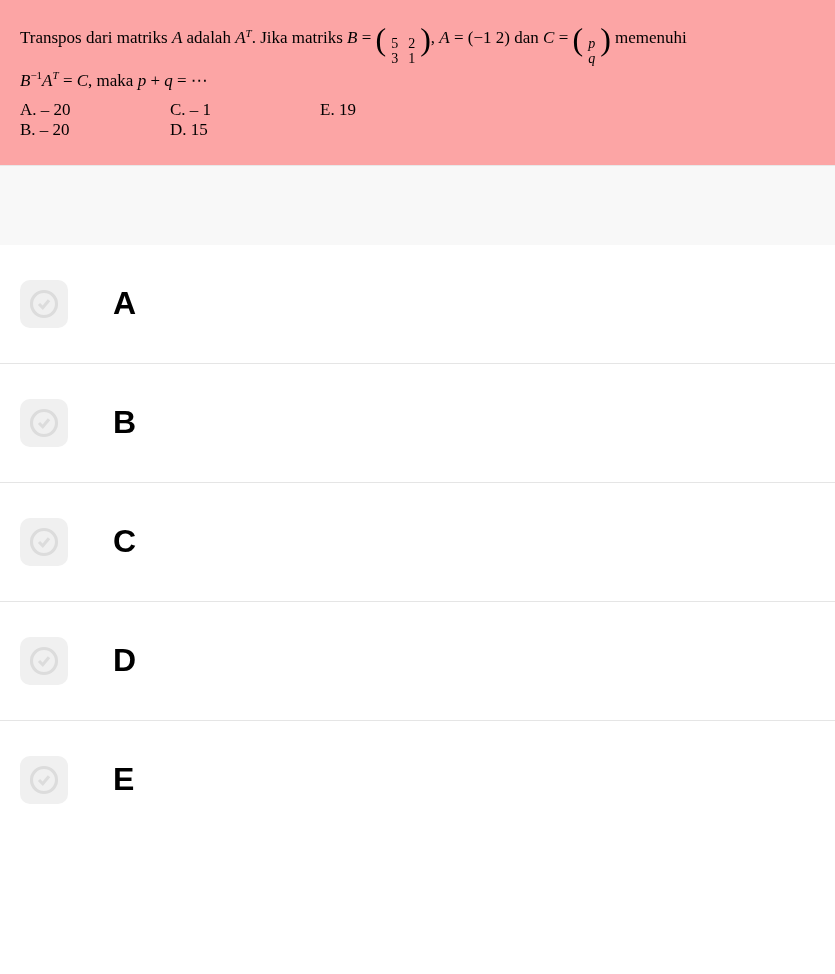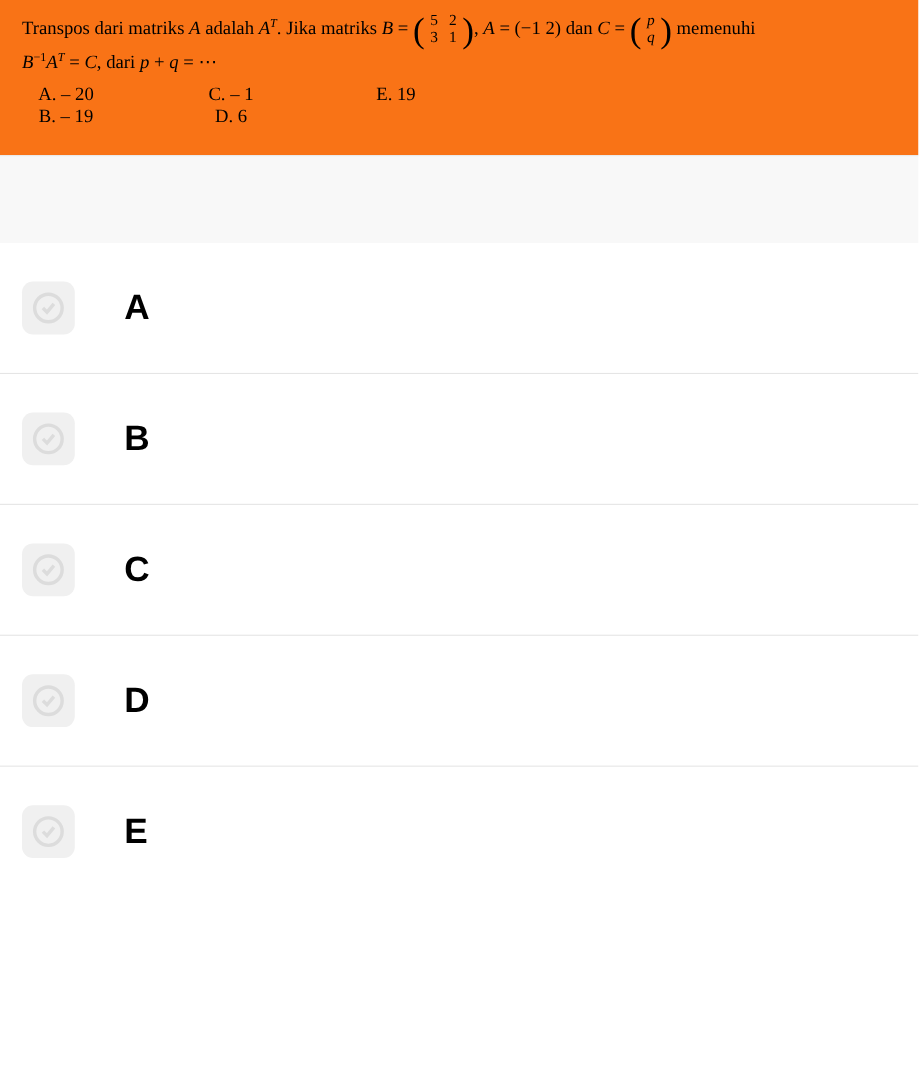--- a/index.html
+++ b/index.html
@@ -8,21 +8,21 @@
       box-sizing: border-box;
     }
     body {
       font-family: 'Times New Roman', serif;
       background: #ffffff;
       width: 835px;
       padding: 0;
     }
     .question-section {
       padding: 12px 20px 25px 20px;
-      background: #f97316;
+      background: #fca5a5;
     }
     .question-text {
       font-size: 17px;
       line-height: 1.6;
       color: #000;
       font-family: 'Times New Roman', serif;
     }
     .question-text .italic {
       font-style: italic;
     }
@@ -34,40 +34,40 @@
       font-weight: 300;
       vertical-align: middle;
       display: inline-block;
       line-height: 0.8;
     }
     .matrix {
       display: inline-block;
       vertical-align: middle;
       font-size: 14px;
       line-height: 1.1;
+      margin-top: 24px;
     }
     .matrix-row {
       display: block;
     }
     .matrix-cell {
       display: inline-block;
       text-align: center;
       padding: 0 5px;
     }
     .answer-choices {
       margin-top: 6px;
     }
     .answer-row {
       display: flex;
       gap: 70px;
     }
     .answer-item {
       font-size: 17px;
       min-width: 80px;
-      text-align: center;
     }
     .gap-section {
       height: 80px;
       background: #f8f8f8;
       border-top: 1px solid #e8e8e8;
     }
     .options-section {
       background: #ffffff;
     }
     .option-row {
@@ -102,31 +102,31 @@
       color: #000;
     }
   </style>
 </head>
 <body>
 
 <div class="question-section">
   <div class="question-text">
     <span>Transpos  dari  matriks  </span><span class="italic">A</span><span>  adalah  </span><span class="italic">A</span><sup class="italic">T</sup><span>.  Jika  matriks  </span><span class="italic">B</span><span> = </span><span class="matrix-paren">(</span><span class="matrix"><span class="matrix-row"><span class="matrix-cell">5</span><span class="matrix-cell">2</span></span><span class="matrix-row"><span class="matrix-cell">3</span><span class="matrix-cell">1</span></span></span><span class="matrix-paren">)</span><span>,  </span><span class="italic">A</span><span> = (−1   2)  dan  </span><span class="italic">C</span><span> = </span><span class="matrix-paren">(</span><span class="matrix"><span class="matrix-row"><span class="matrix-cell italic">p</span></span><span class="matrix-row"><span class="matrix-cell italic">q</span></span></span><span class="matrix-paren">)</span><span>  memenuhi</span>
     <br>
-    <span class="italic">B</span><sup>−1</sup><span class="italic">A</span><sup class="italic">T</sup><span> = </span><span class="italic">C</span><span>, dari </span><span class="italic">p</span><span> + </span><span class="italic">q</span><span> = ⋯</span>
+    <span class="italic">B</span><sup>−1</sup><span class="italic">A</span><sup class="italic">T</sup><span> = </span><span class="italic">C</span><span>, maka </span><span class="italic">p</span><span> + </span><span class="italic">q</span><span> = ⋯</span>
   </div>
   <div class="answer-choices">
     <div class="answer-row">
       <span class="answer-item">A. – 20</span>
       <span class="answer-item">C. – 1</span>
       <span class="answer-item">E. 19</span>
     </div>
     <div class="answer-row">
-      <span class="answer-item">B. – 19</span>
-      <span class="answer-item">D. 6</span>
+      <span class="answer-item">B. – 20</span>
+      <span class="answer-item">D. 15</span>
     </div>
   </div>
 </div>
 
 <div class="gap-section"></div>
 
 <div class="options-section">
   <div class="option-row">
     <div class="checkbox">
       <svg viewBox="0 0 24 24" fill="none" stroke="#dcdcdc" stroke-width="2.5">

